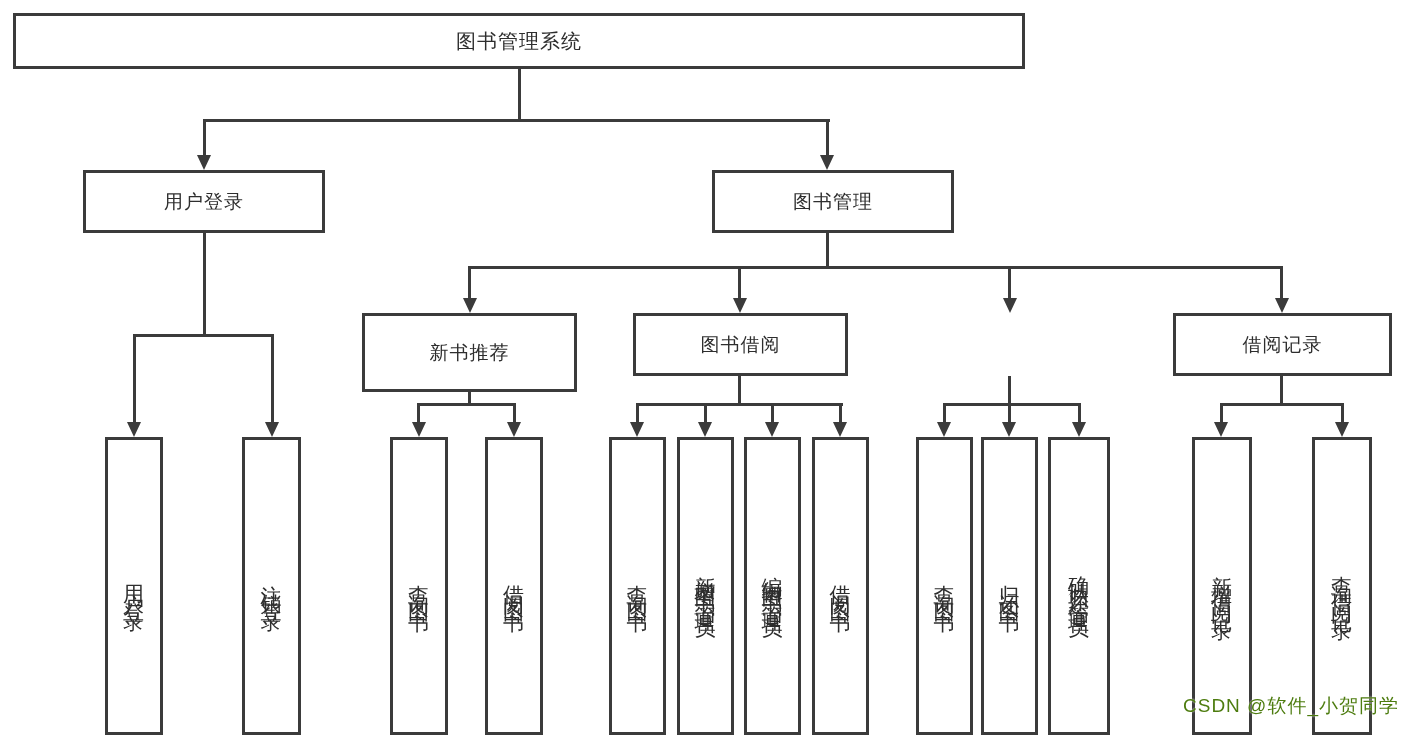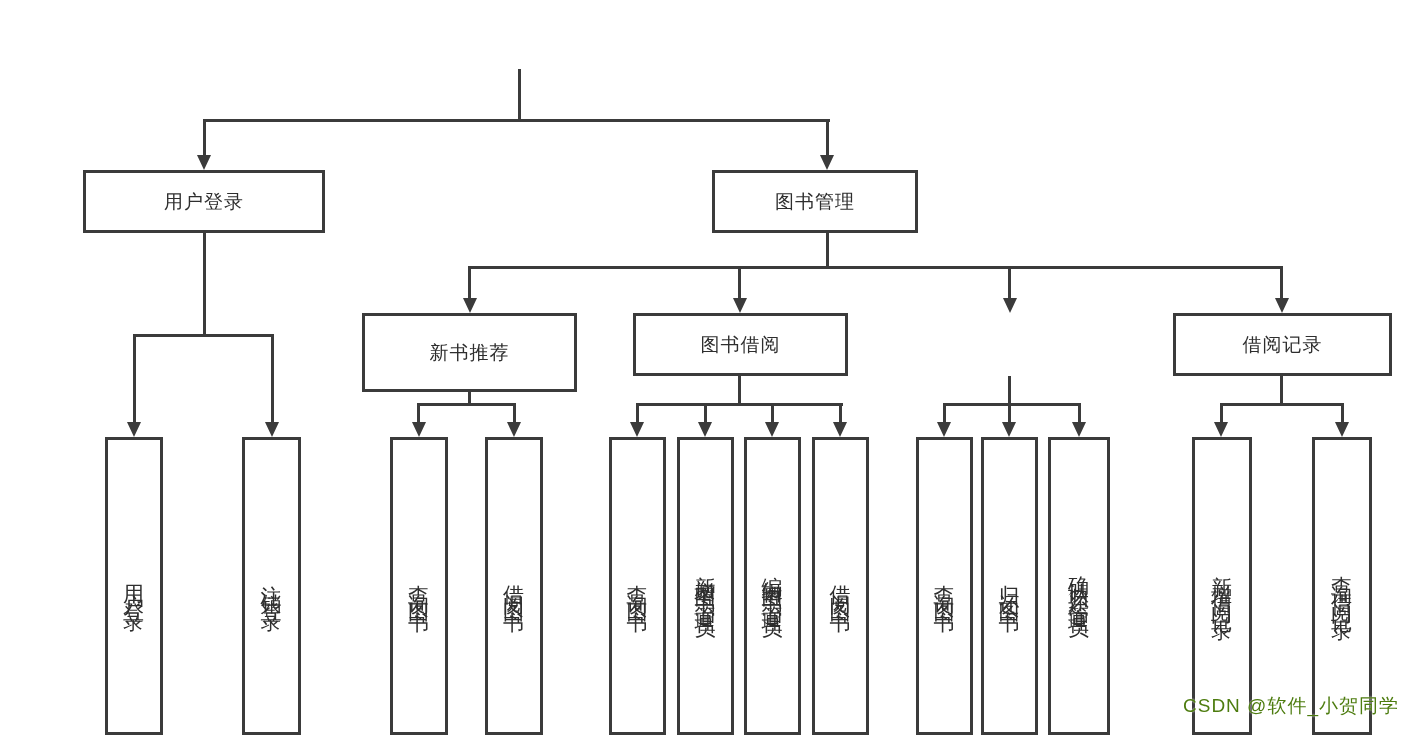--- a/index.html
+++ b/index.html
@@ -27,24 +27,25 @@
     position:absolute;left:1183px;top:693px;z-index:5;
     font-size:19px;color:#4d7c0f;letter-spacing:1px;
     text-shadow:0 0 2px #ffffff;
   }
 </style>
 </head>
 <body>
 
 <div id="stage">
 
+  <div class="box top" style="left:13px;top:13px;width:1012px;height:56px;">图书管理系统</div>
 
   <div class="box" style="left:83px;top:170px;width:242px;height:63px;">用户登录</div>
 
-  <div class="box" style="left:712px;top:170px;width:206px;height:63px;">图书管理</div>
+  <div class="box" style="left:712px;top:170px;width:242px;height:63px;">图书管理</div>
 
   <div class="box" style="left:362px;top:313px;width:215px;height:79px;">新书推荐</div>
 
   <div class="box" style="left:633px;top:313px;width:215px;height:63px;">图书借阅</div>
 
 
   <div class="box" style="left:1173px;top:313px;width:219px;height:63px;">借阅记录</div>
 
   <div class="box vbox" style="left:105px;top:437px;width:58px;height:298px;">用户登录</div>
 

